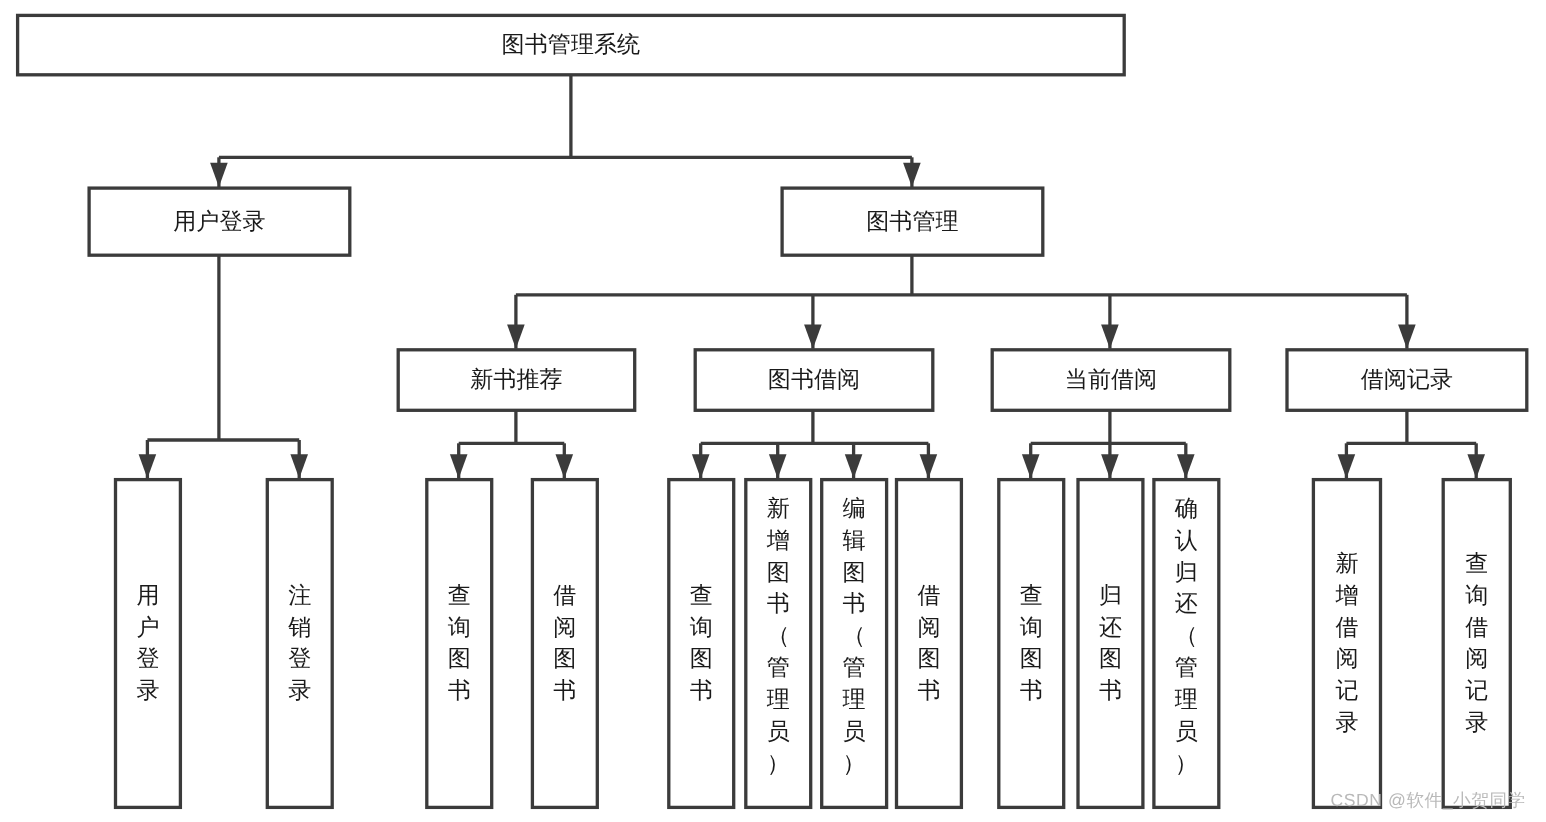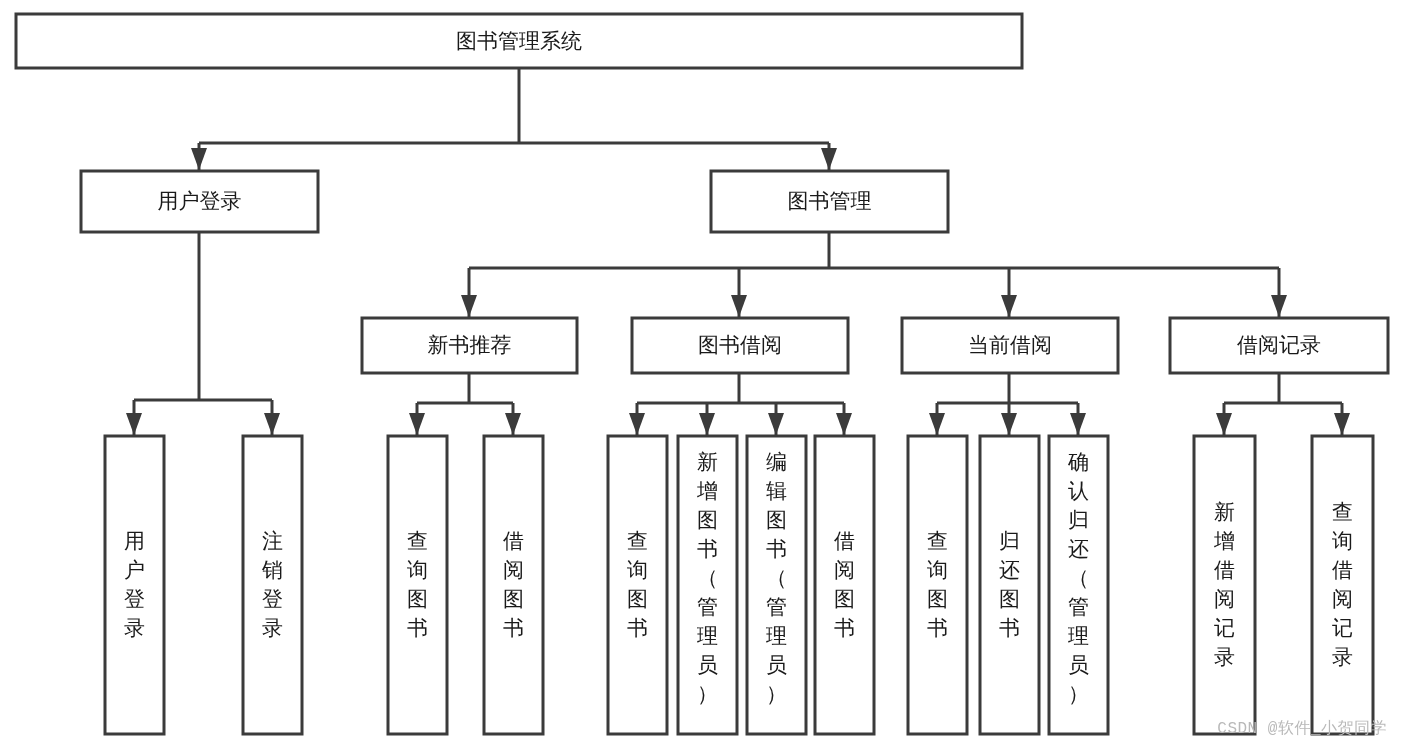--- a/index.html
+++ b/index.html
@@ -52,21 +52,21 @@
   .node-label-vertical {
     fill: #1a1a1a;
     font-family: "Liberation Sans", "DejaVu Sans", sans-serif;
     font-size: 21px;
     text-anchor: middle;
   }
   .watermark {
     position: absolute;
     right: 18px;
     bottom: 8px;
-    font-family: Liberation Mono, monospace;
+    font-family: Liberation Sans, sans-serif;
     font-size: 16px;
     color: #b9b9b9;
     white-space: nowrap;
     letter-spacing: 0.5px;
     user-select: none;
   }
 </style>
 </head>
 <body>
 

